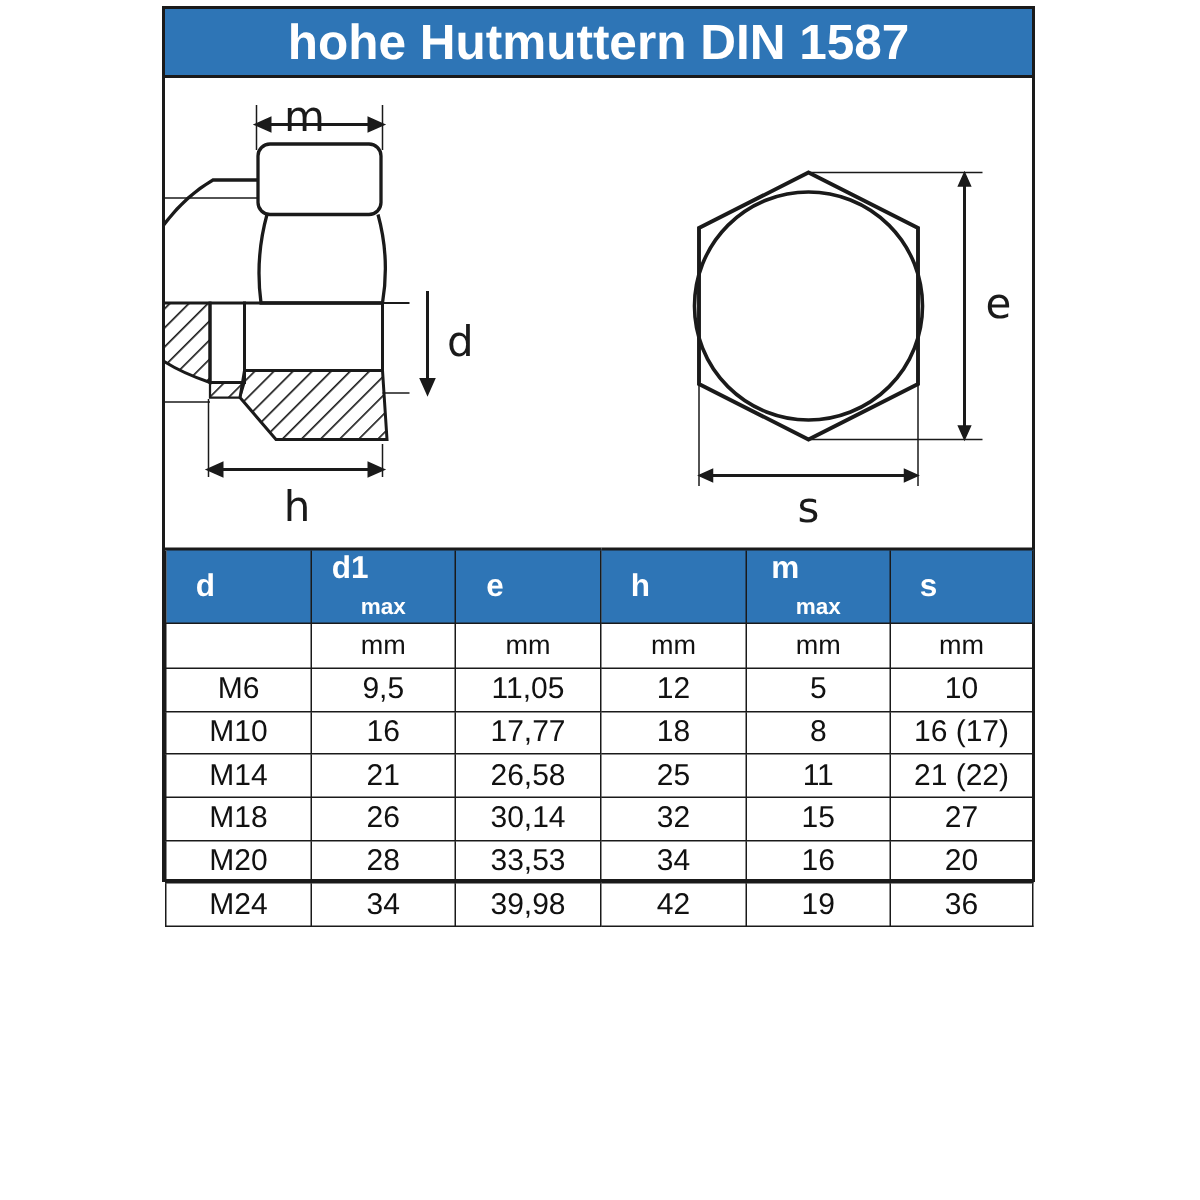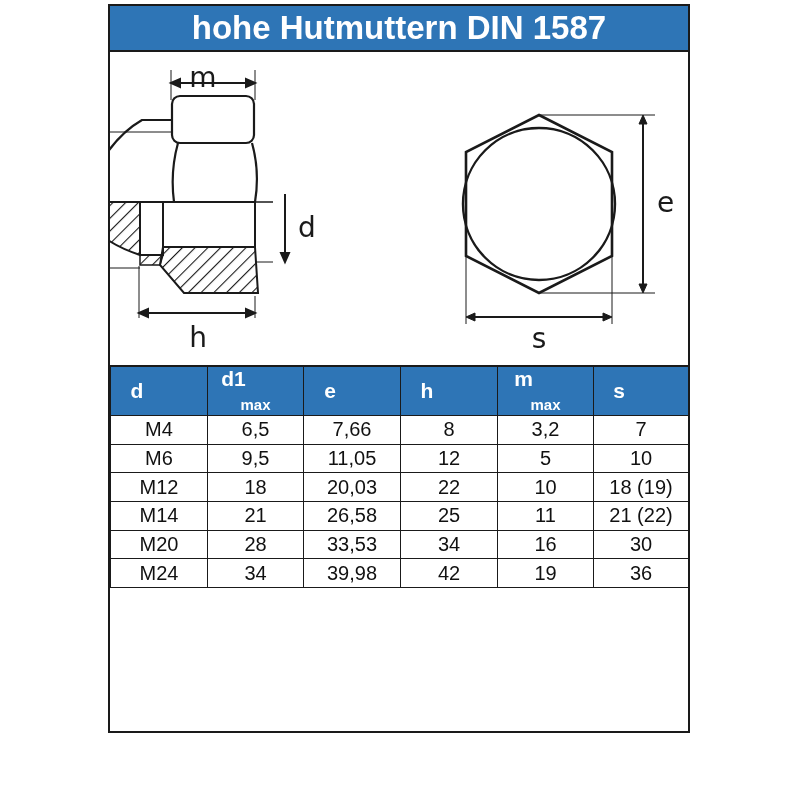--- a/index.html
+++ b/index.html
@@ -1,18 +1,18 @@
 <!DOCTYPE html>
 <html><head>
 <meta charset="utf-8">
 <style>
   html, body { margin: 0; padding: 0; background: #ffffff; }
   body { width: 800px; height: 800px; position: relative; overflow: hidden;
          font-family: "Liberation Sans", sans-serif; }
-  .frame { position: absolute; left: 108px; top: 4px; width: 582px; height: 729px;
+  .frame { position: absolute; left: 108px; top: 4px; width: 582px; height: 584px;
            border: 2px solid #1a1a1a; box-sizing: border-box; background: #fff; }
   .title-bar { position: absolute; left: 0; top: 0; right: 0; height: 44px;
                background: #2e75b6; border-bottom: 2px solid #1a1a1a;
                display: flex; align-items: center; justify-content: center;
                color: #fff; font-weight: bold; font-size: 33px; letter-spacing: 0px; }
   .drawing { position: absolute; left: 0; top: 46px; right: 0; height: 313px; background: #fff; }
   .drawing svg { position: absolute; left: 0; top: 0; }
   .dim-label { font-family: "DejaVu Sans", sans-serif; font-size: 28px; fill: #1a1a1a; }
   table.spec { position: absolute; left: 0; top: 359px; width: 578px;
                border-collapse: collapse; table-layout: fixed; }
@@ -120,59 +120,67 @@
       <tr>
         <th><span>d</span><span class="sub"></span></th>
         <th><span>d1</span><span class="sub"> max</span></th>
         <th><span>e</span><span class="sub"></span></th>
         <th><span>h</span><span class="sub"></span></th>
         <th><span>m</span><span class="sub"> max</span></th>
         <th><span>s</span><span class="sub"></span></th>
       </tr>
     </thead>
     <tbody id="table-body">
-        <tr>
-          <td>M4</td>
-          <td>6,5</td>
-          <td>7,66</td>
-          <td>8</td>
-          <td>3,2</td>
-          <td>7</td>
-        </tr>
+      <tr class="units">
+        <td></td>
+        <td>mm</td>
+        <td>mm</td>
+        <td>mm</td>
+        <td>mm</td>
+        <td>mm</td>
+      </tr>
         <tr>
           <td>M6</td>
           <td>9,5</td>
           <td>11,05</td>
           <td>12</td>
           <td>5</td>
           <td>10</td>
         </tr>
         <tr>
-          <td>M12</td>
+          <td>M10</td>
+          <td>16</td>
+          <td>17,77</td>
           <td>18</td>
-          <td>20,03</td>
-          <td>22</td>
-          <td>10</td>
-          <td>18 (19)</td>
+          <td>8</td>
+          <td>16 (17)</td>
         </tr>
         <tr>
           <td>M14</td>
           <td>21</td>
           <td>26,58</td>
           <td>25</td>
           <td>11</td>
           <td>21 (22)</td>
         </tr>
         <tr>
+          <td>M18</td>
+          <td>26</td>
+          <td>30,14</td>
+          <td>32</td>
+          <td>15</td>
+          <td>27</td>
+        </tr>
+        <tr>
           <td>M20</td>
           <td>28</td>
           <td>33,53</td>
           <td>34</td>
           <td>16</td>
-          <td>30</td>
+          <td>20</td>
         </tr>
         <tr>
           <td>M24</td>
           <td>34</td>
           <td>39,98</td>
           <td>42</td>
           <td>19</td>
           <td>36</td>
         </tr>
       </tbody>

